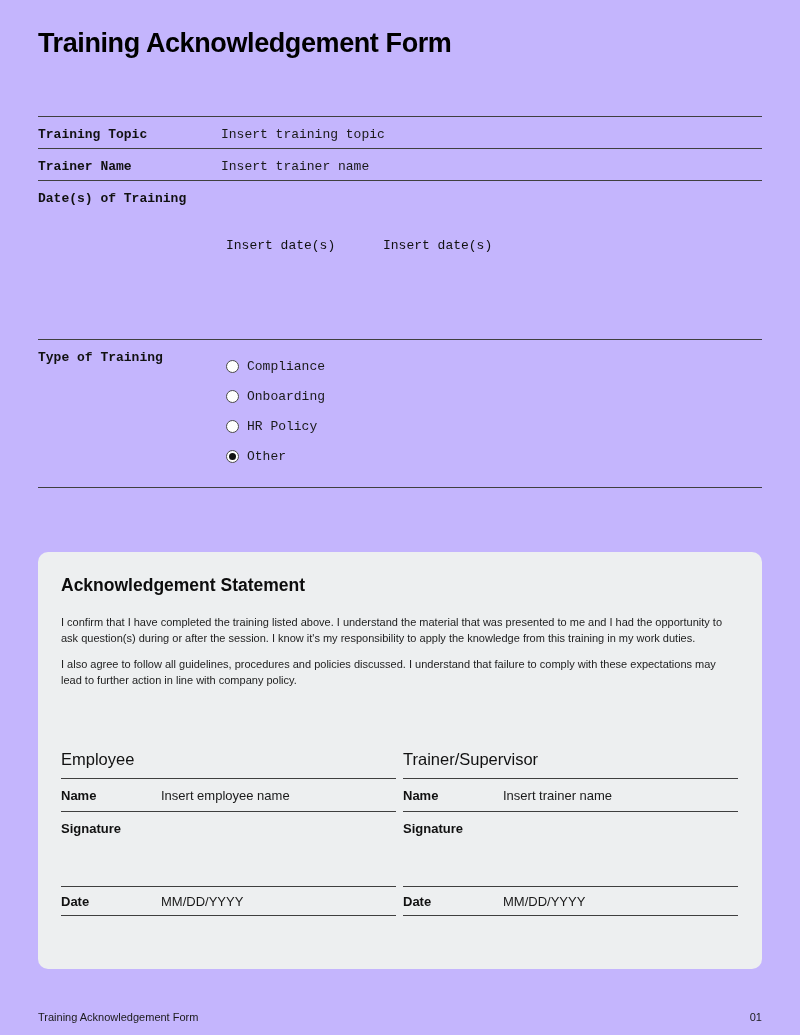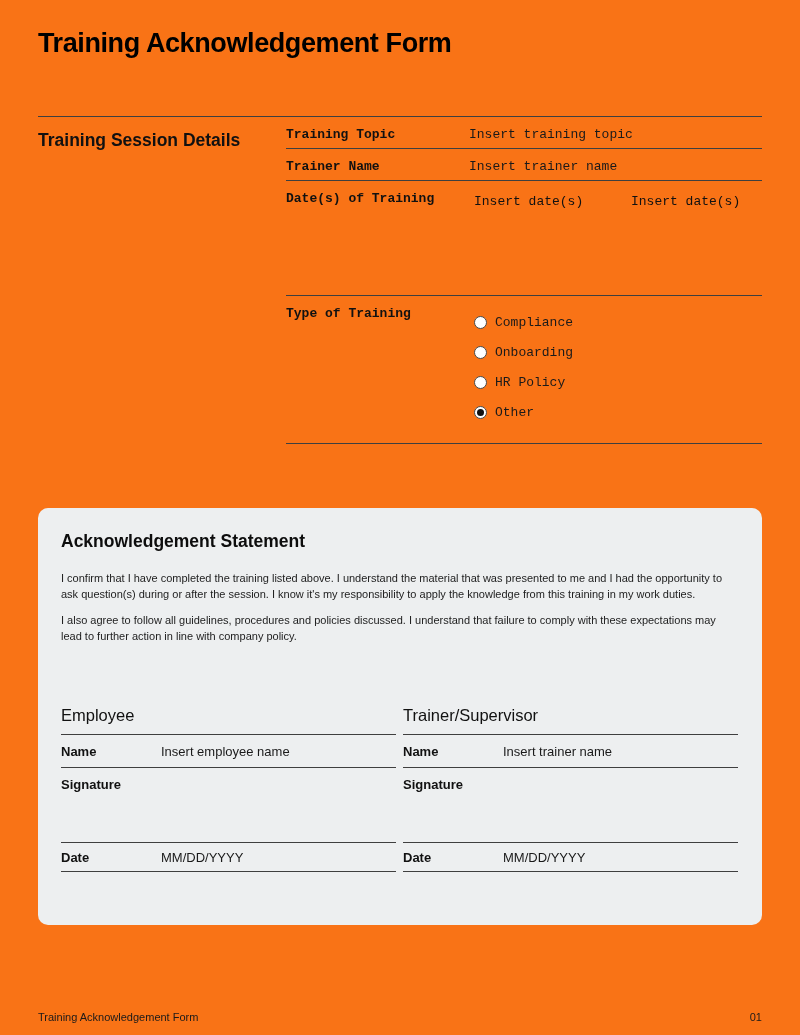--- a/index.html
+++ b/index.html
@@ -3,21 +3,21 @@
 <meta charset="utf-8">
 <style>
   * { margin: 0; padding: 0; box-sizing: border-box; }
   html, body { background: #ffffff; }
   body { font-family: "Liberation Sans", sans-serif; color: #111; }
 
   .page {
     position: relative;
     width: 800px;
     height: 1035px;
-    background: #f97316;
+    background: #c4b5fd;
     padding: 0 38px;
     overflow: hidden;
   }
 
   .doc-title {
     margin-top: 28px;
     font-size: 27px;
     font-weight: 700;
     letter-spacing: -0.4px;
     color: #000;
@@ -43,21 +43,21 @@
     display: flex;
     align-items: flex-start;
     border-bottom: 1px solid #3f3f3f;
     padding: 10px 0 6px;
     font-size: 13px;
     font-family: Liberation Mono, monospace;
   }
   .f-label { width: 183px; font-weight: 700; flex: none; }
   .f-value { flex: 1; color: #1a1a1a; }
   .f-row.dates { padding-bottom: 86px; }
-  .f-values-2 { flex: 1; display: flex; padding-top: 3px; }
+  .f-values-2 { flex: 1; display: flex; padding-top: 3px; margin-top: 44px; }
   .f-values-2 .dv1 { width: 162px; padding-left: 5px; flex: none; }
   .f-values-2 .dv2 { flex: 1; }
 
   .f-row.type { padding-bottom: 16px; }
   .radio-list { flex: 1; padding-top: 1px; }
   .radio-row { display: flex; align-items: center; height: 30px; cursor: default; }
   .radio {
     width: 13px; height: 13px;
     border: 1.5px solid #4a4a4a;
     border-radius: 50%;
@@ -134,23 +134,20 @@
 </head>
 <body>
 
 <div class="page">
 
   <h1 class="doc-title">Training Acknowledgement Form</h1>
 
   <div class="top-rule"></div>
 
   <div class="session">
-    <div class="session-left">
-      <div class="session-heading">Training Session Details</div>
-    </div>
     <div class="session-right">
 
       <div class="f-row">
         <div class="f-label">Training Topic</div>
         <div class="f-value">Insert training topic</div>
       </div>
 
       <div class="f-row">
         <div class="f-label">Trainer Name</div>
         <div class="f-value">Insert trainer name</div>

